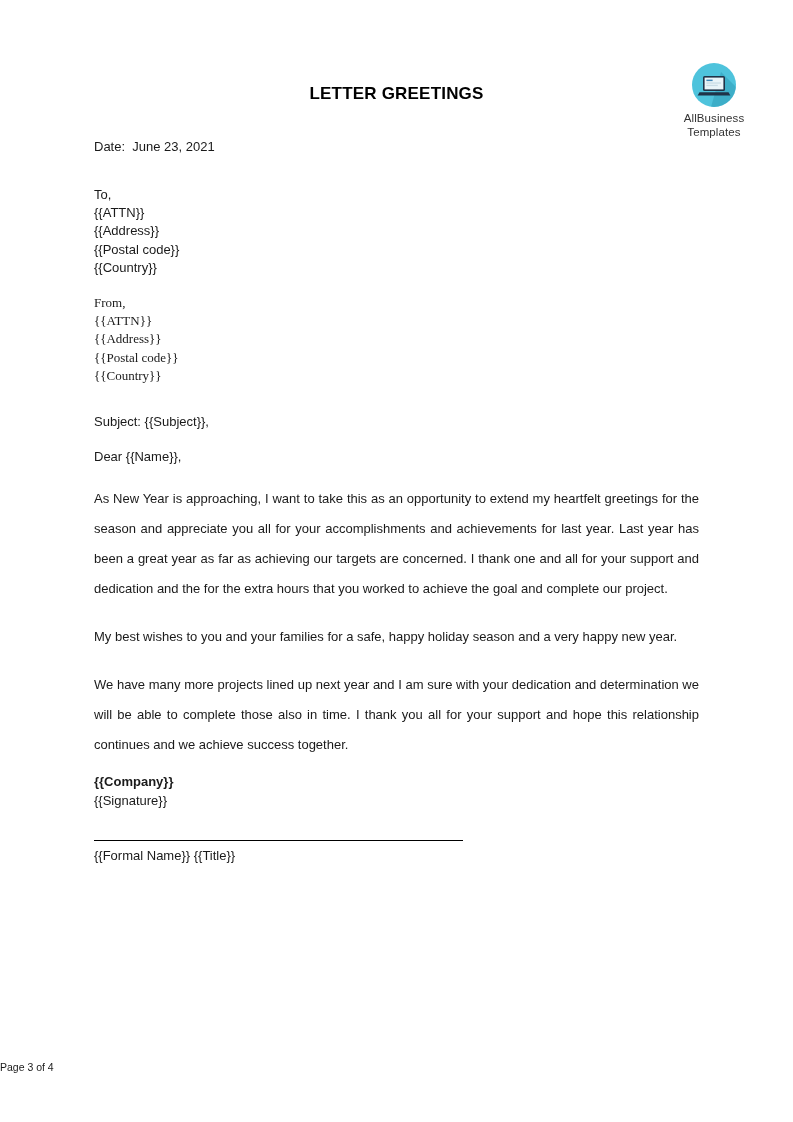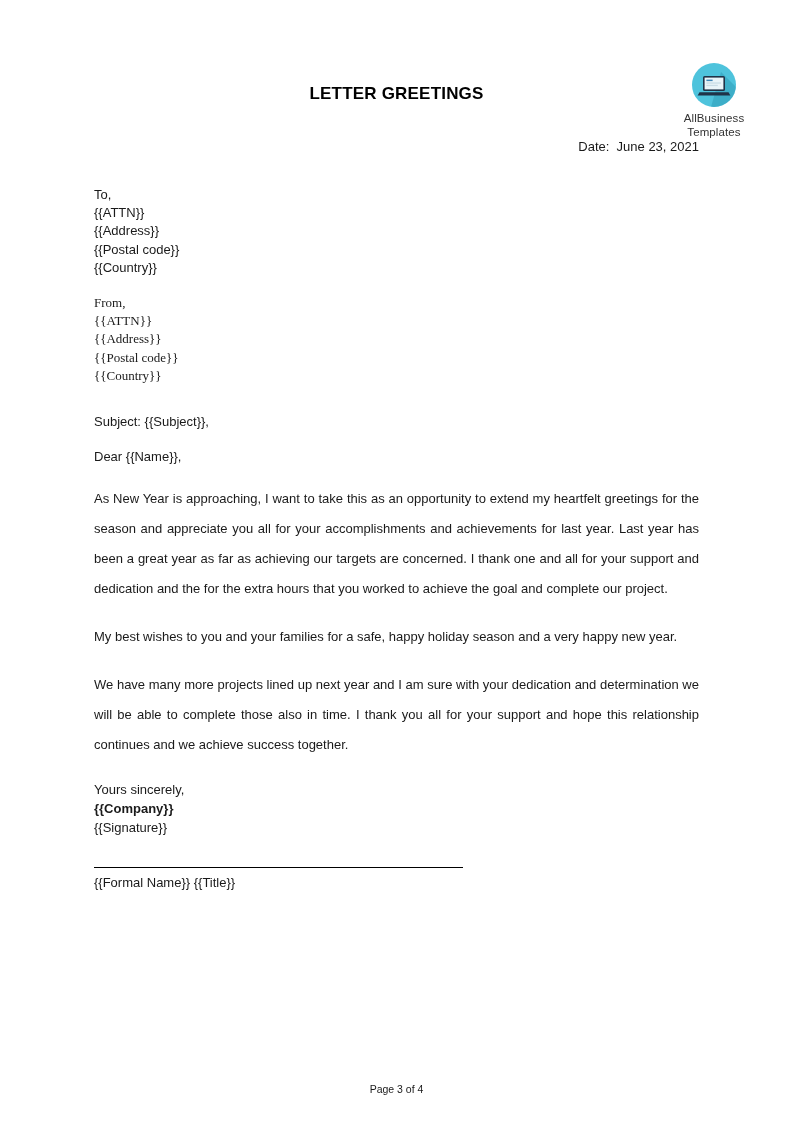--- a/index.html
+++ b/index.html
@@ -53,21 +53,20 @@
     text-align: center;
     letter-spacing: 0.2px;
     color: #000000;
   }
 
   .date-line {
     margin-top: 34px;
     font-size: 13px;
     line-height: 18px;
     white-space: pre;
-    text-align: right;
   }
 
   .addr-block {
     margin-top: 30px;
     font-size: 13px;
     line-height: 18.2px;
   }
   .addr-block.second {
     margin-top: 17px;
     font-family: Liberation Serif, serif;
@@ -120,23 +119,23 @@
   .sign-name {
     margin-top: 6px;
     font-size: 13px;
     line-height: 18px;
   }
 
   
   .page-footer {
     position: absolute;
     left: 0;
-    top: 1083px;
+    top: 1061px;
     width: 793px;
-    text-align: center;
+    text-align: left;
     font-size: 10.5px;
     color: #1a1a1a;
   }
 </style>
 </head>
 <body>
 
 <div class="logo-block">
   <svg class="logo-mark" viewBox="0 0 46 46">
     <defs>
@@ -184,21 +183,20 @@
   </div>
 
   <div class="subject-line">Subject: {{Subject}},</div>
 
   <div class="salutation-line">Dear {{Name}},</div>
 
   <p class="body-para">As New Year is approaching, I want to take this as an opportunity to extend my heartfelt greetings for the season and appreciate you all for your accomplishments and achievements for last year. Last year has been a great year as far as achieving our targets are concerned. I thank one and all for your support and dedication and the for the extra hours that you worked to achieve the goal and complete our project.</p>
   <p class="body-para no-justify">My best wishes to you and your families for a safe, happy holiday season and a very happy new year.</p>
   <p class="body-para">We have many more projects lined up next year and I am sure with your dedication and determination we will be able to complete those also in time. I thank you all for your support and hope this relationship continues and we achieve success together.</p>
 
-  <div class="closing">Yours sincerely,</div>
 
   <div class="sign-block">
     <div class="sign-company">{{Company}}</div>
     <div>{{Signature}}</div>
   </div>
 
   <div class="sign-rule"></div>
 
   <div class="sign-name">{{Formal Name}} {{Title}}</div>
 

